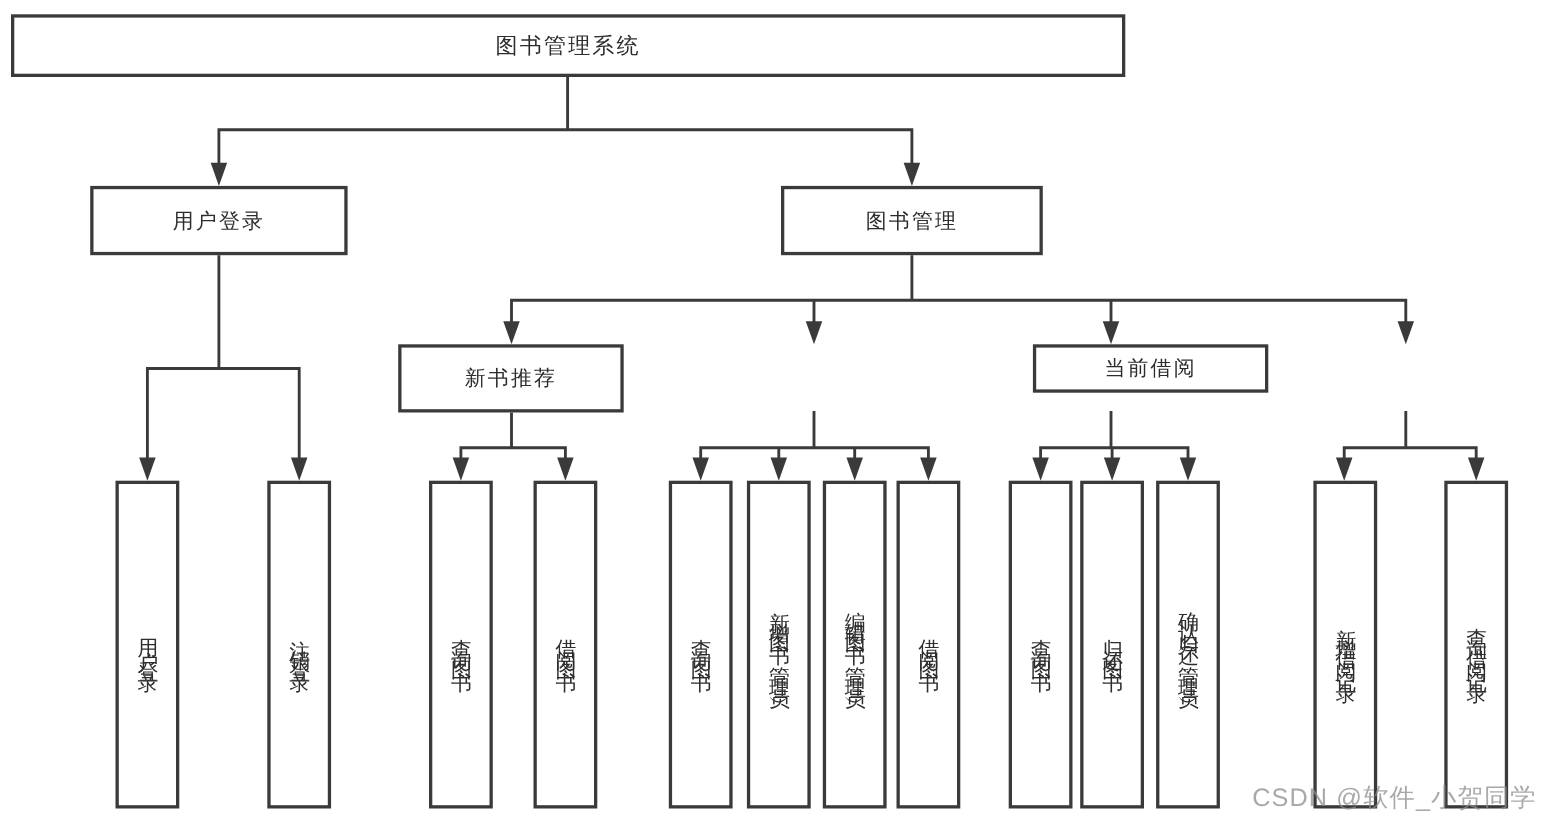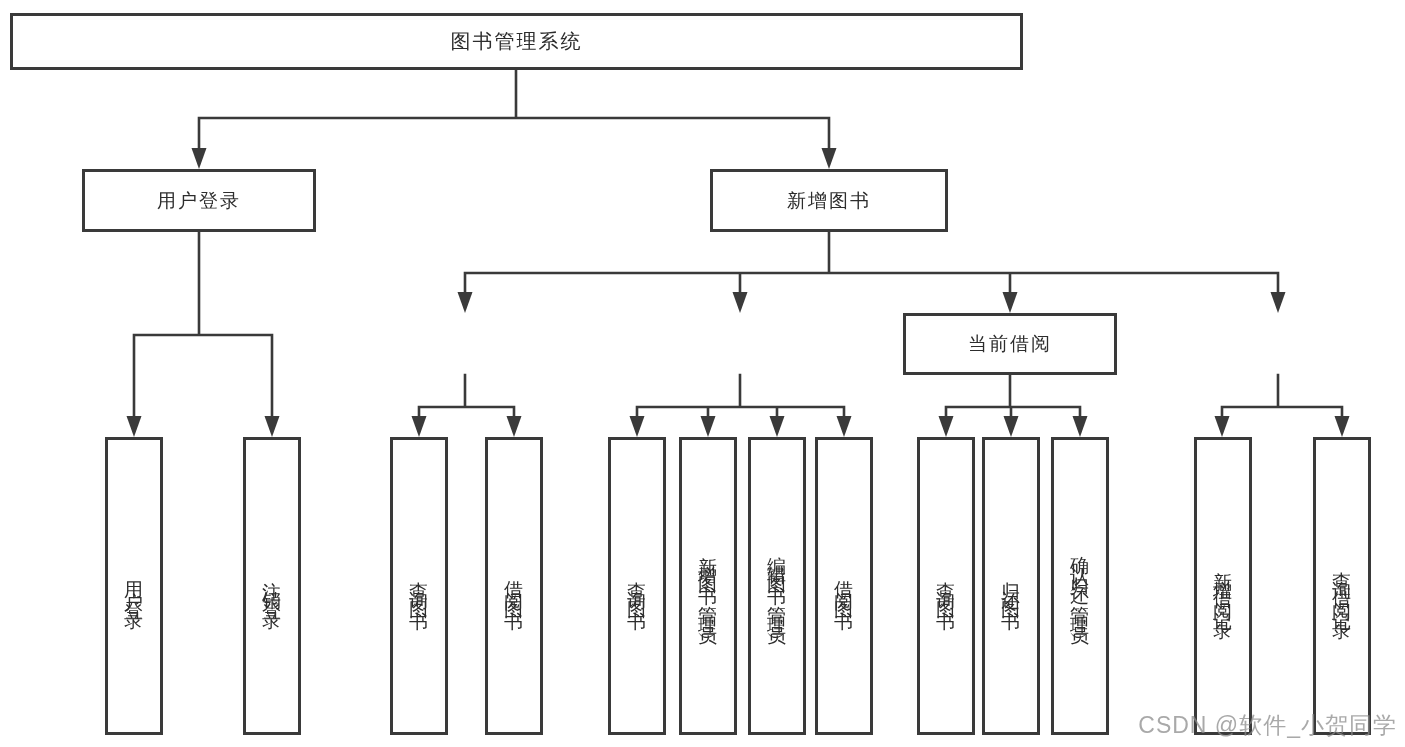--- a/index.html
+++ b/index.html
@@ -104,24 +104,27 @@
   </svg>
 
   <div class="box root" style="left:10px; top:13px; width:1013px; height:57px;">
     <span class="hlabel">图书管理系统</span>
   </div>
 
   <div class="box" style="left:82px; top:169px; width:234px; height:63px;">
     <span class="hlabel">用户登录</span>
   </div>
   <div class="box" style="left:710px; top:169px; width:238px; height:63px;">
-    <span class="hlabel">新增图书</span>
+    <span class="hlabel">图书管理</span>
   </div>
 
-  <div class="box" style="left:903px; top:313px; width:214px; height:62px;">
+  <div class="box" style="left:362px; top:313px; width:205px; height:62px;">
+    <span class="hlabel">新书推荐</span>
+  </div>
+  <div class="box" style="left:939px; top:313px; width:214px; height:44px;">
     <span class="hlabel">当前借阅</span>
   </div>
 
   <div class="box leaf" style="left:105px; top:437px; width:58px; height:298px;">
     <span class="vlabel">用户登录</span>
   </div>
   <div class="box leaf" style="left:243px; top:437px; width:58px; height:298px;">
     <span class="vlabel">注销登录</span>
   </div>
 

